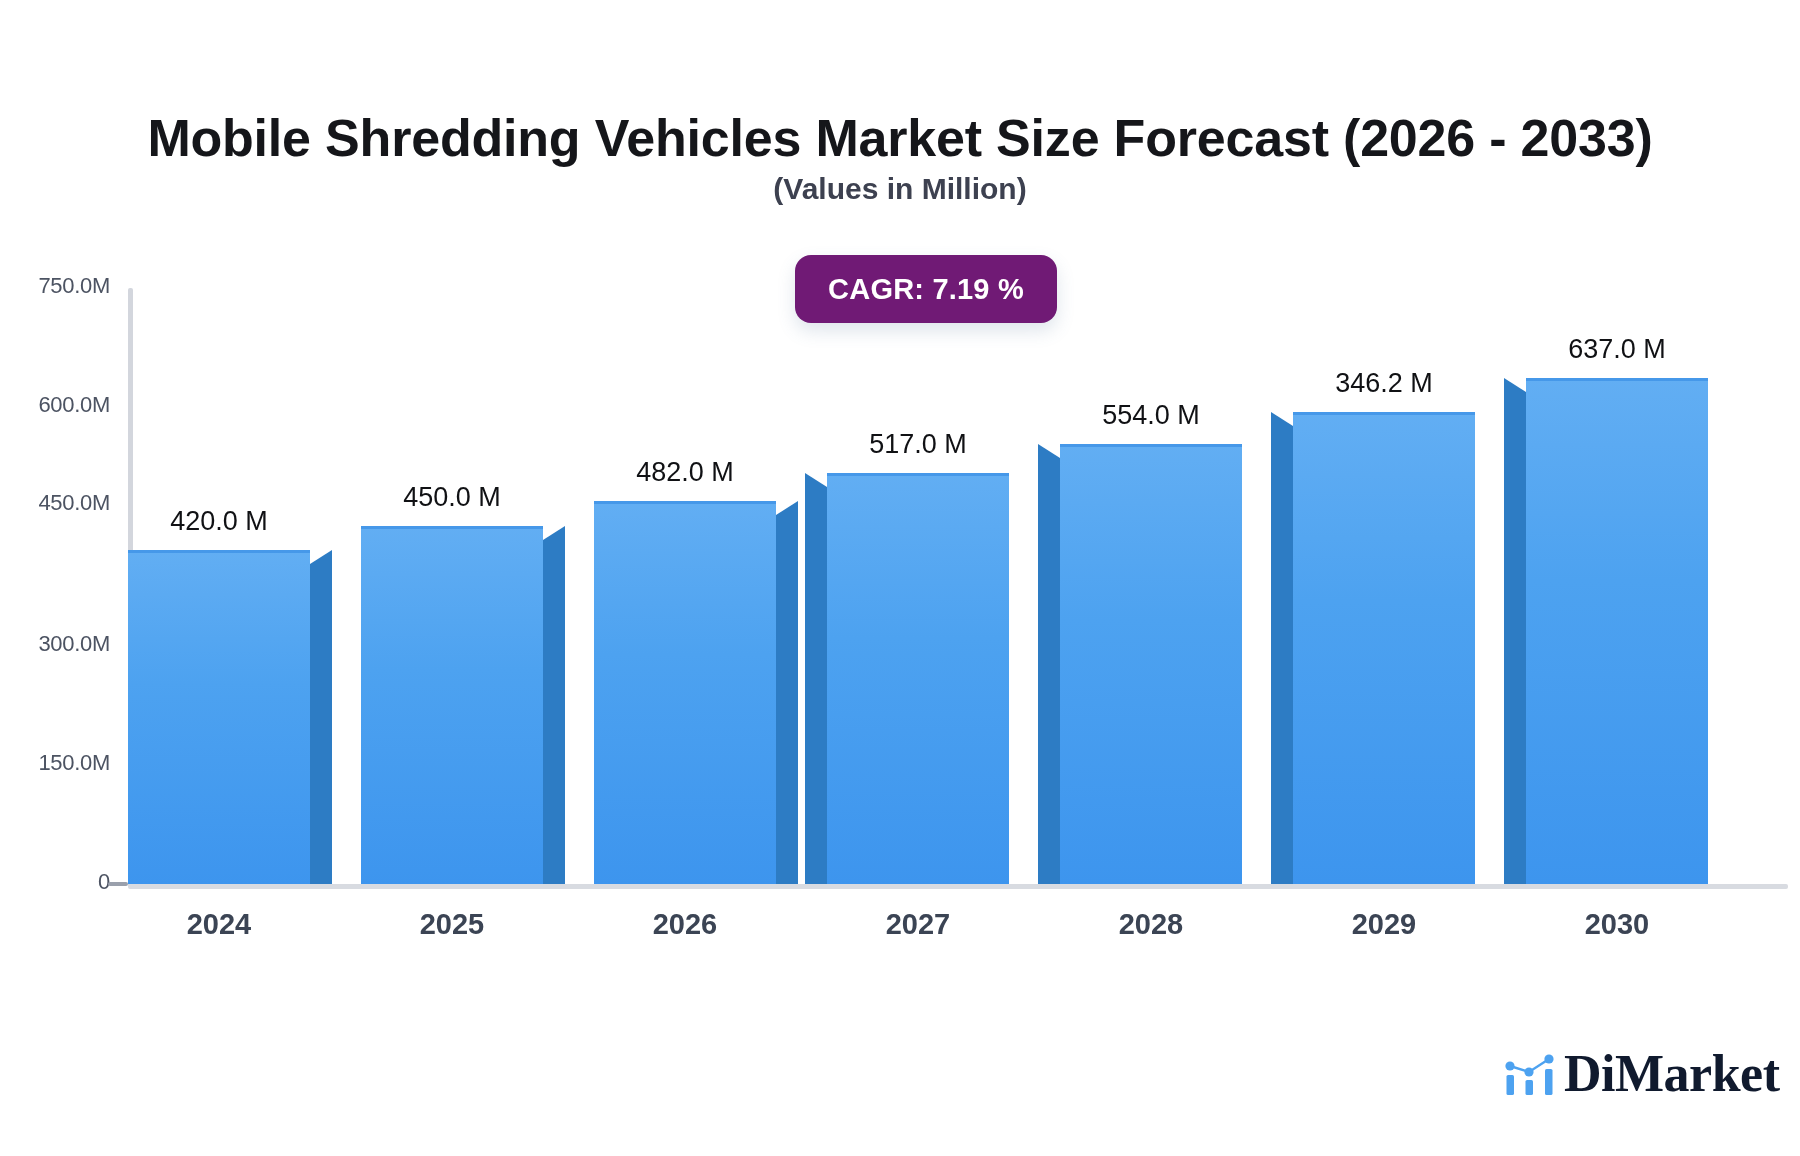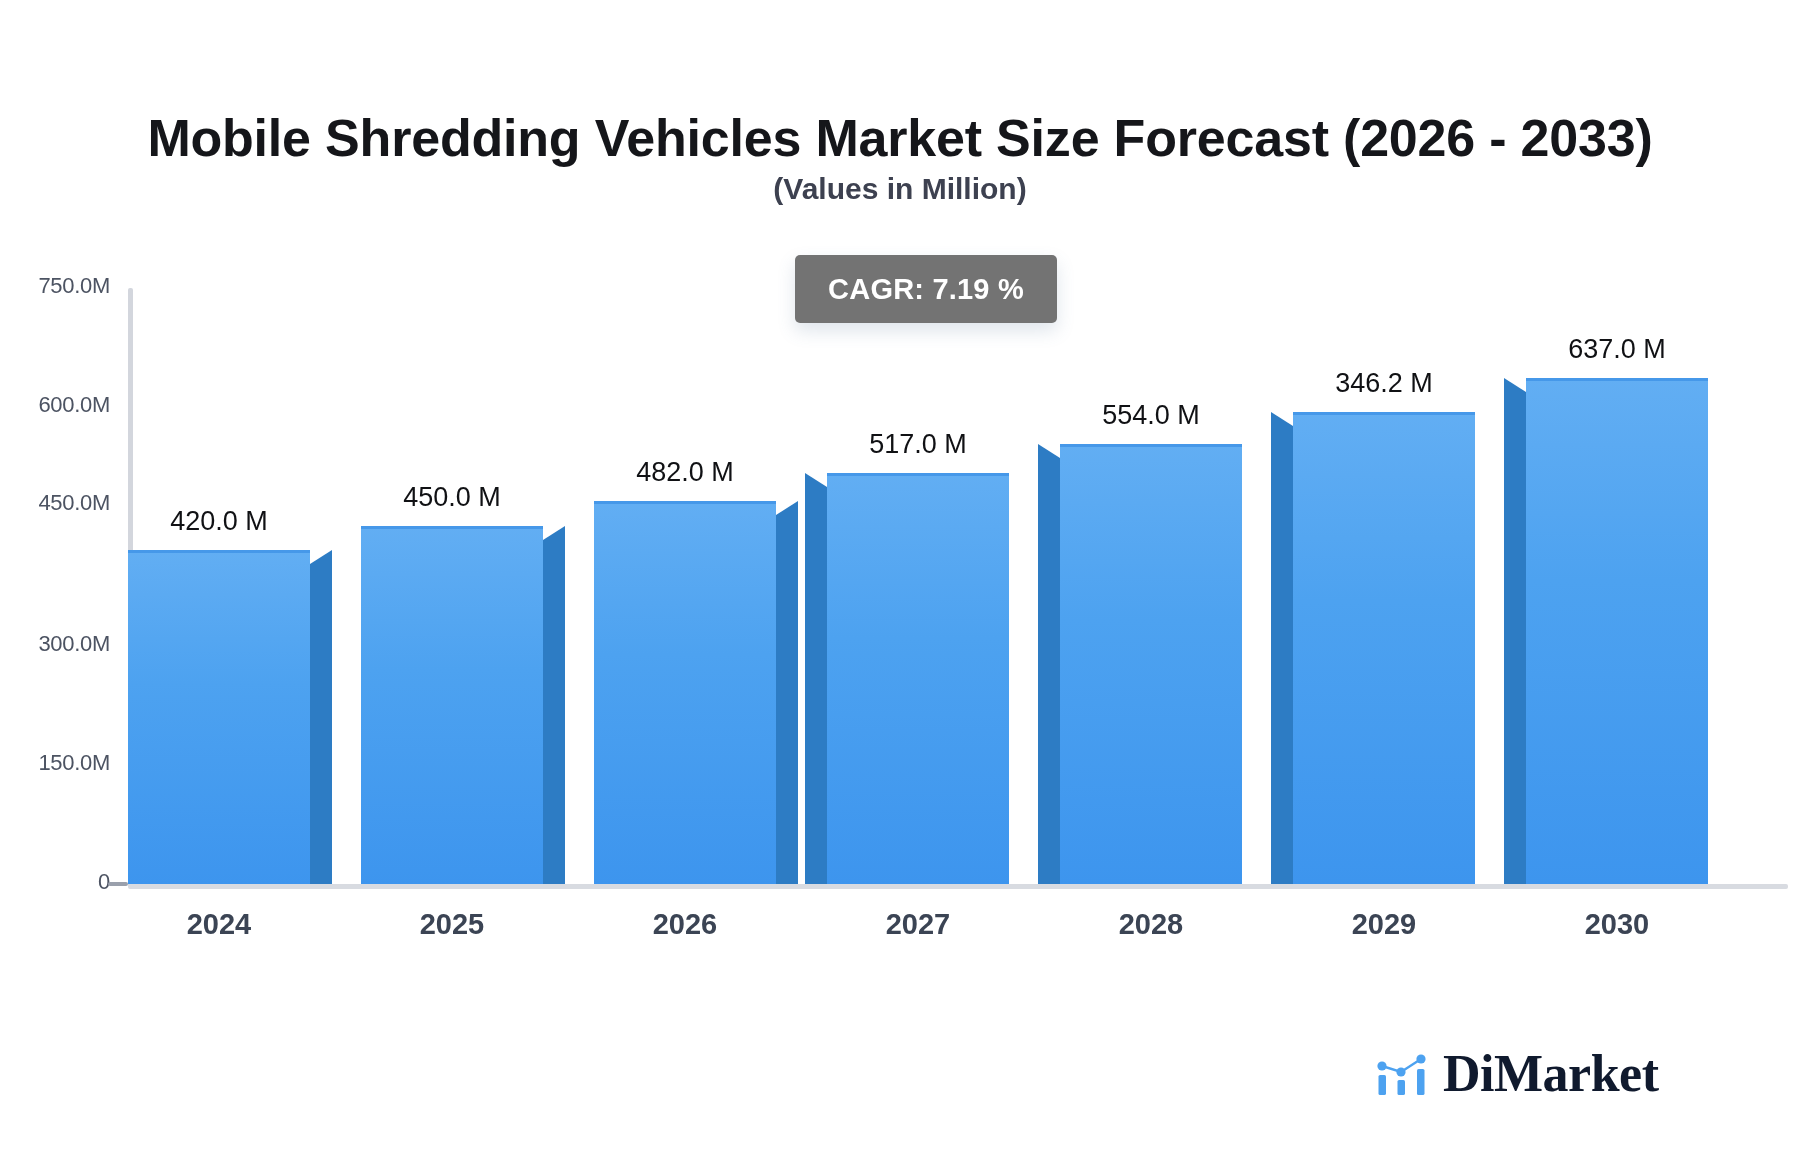--- a/index.html
+++ b/index.html
@@ -46,22 +46,22 @@
     white-space: nowrap;
   }
 
   
   .cagr-badge {
     position: absolute;
     left: 795px;
     top: 255px;
     width: 262px;
     height: 68px;
-    border-radius: 5px;
-    background: #737373;
+    border-radius: 16px;
+    background: #701a75;
     color: #ffffff;
     font-size: 29px;
     font-weight: 600;
     display: flex;
     align-items: center;
     justify-content: center;
     box-shadow: 0 8px 18px rgba(80, 110, 150, 0.18);
     letter-spacing: 0.2px;
     white-space: nowrap;
   }
@@ -166,25 +166,25 @@
     left: 50%;
     transform: translateX(-50%);
     font-size: 27px;
     color: #101114;
     white-space: nowrap;
   }
 
   
   .logo {
     position: absolute;
-    left: 1376px;
+    left: 1504px;
     top: 1048px;
     display: flex;
     align-items: center;
-    gap: 15px;
+    gap: 8px;
     text-align: center;
   }
   .logo-mark { width: 52px; height: 46px; display: block; }
   .logo-text {
     font-family: "Liberation Serif", serif;
     font-size: 52px;
     font-weight: bold;
     color: #101a2e;
     line-height: 1;
     letter-spacing: -0.5px;

